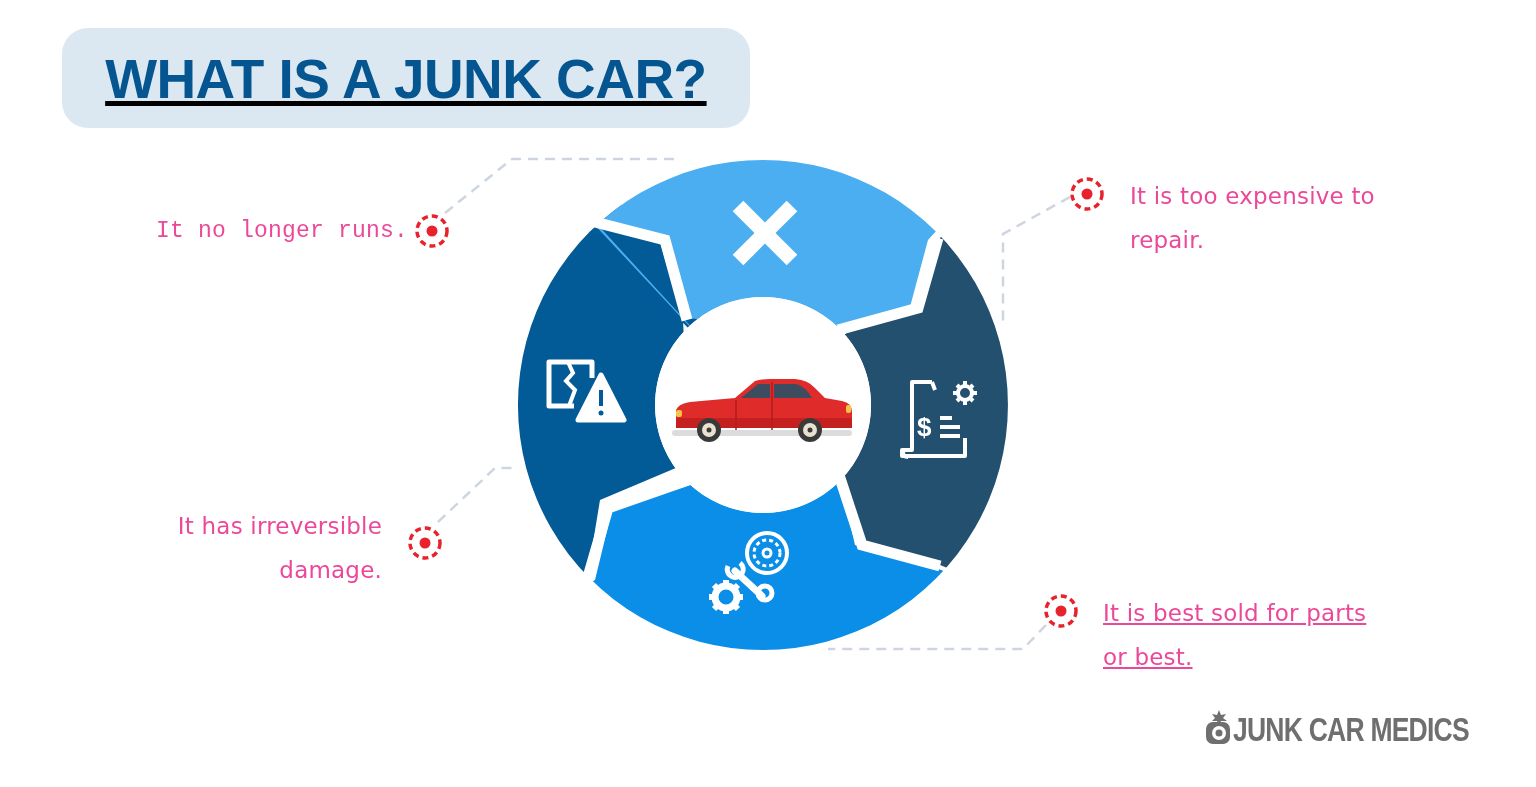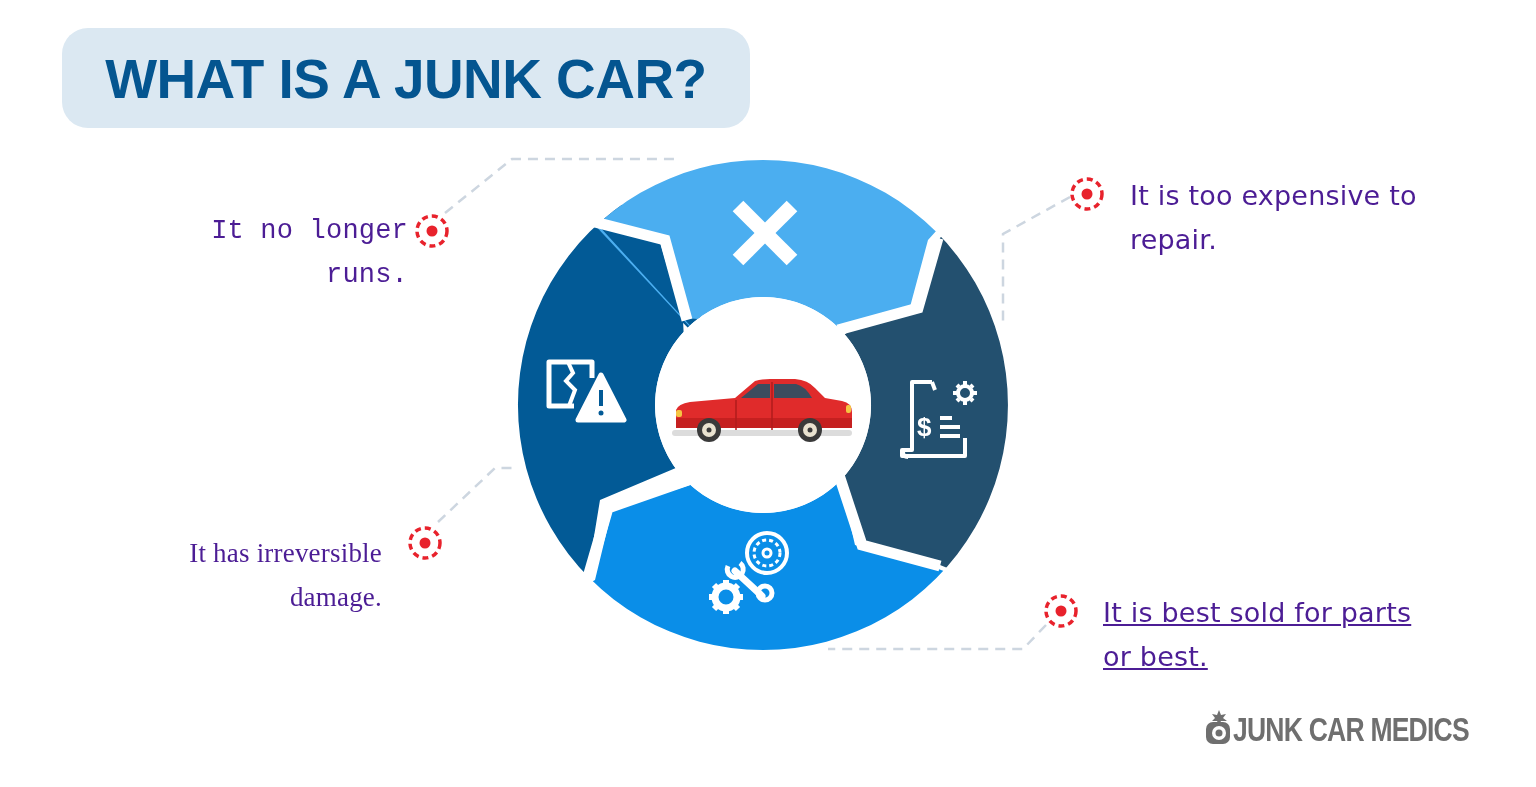--- a/index.html
+++ b/index.html
@@ -3,31 +3,31 @@
   <meta charset="utf-8">
   <style>
     html, body { margin:0; padding:0; }
     body {
       width:1536px; height:787px; background:#ffffff; position:relative; overflow:hidden;
       font-family:"DejaVu Sans", "Liberation Sans", sans-serif;
     }
     .title-box {
       position:absolute; left:62px; top:28px; width:688px; height:100px;
       background:#dbe8f2; border-radius:26px;
-      display:flex; align-items:center; justify-content:center;
+      display:flex; align-items:center; justify-content:center;text-decoration:underline;
     }
     .title-text {
       font-family:"Liberation Sans", sans-serif; font-weight:700;
       font-size:56px; letter-spacing:-0.5px; color:#045590;
       transform:scaleX(0.98);
     }
     svg.diagram { position:absolute; left:0; top:0; }
     .label {
       position:absolute; font-family:"DejaVu Sans", sans-serif;
-      font-size:27px; color:#4c1d95; line-height:44px; font-weight:400;
+      font-size:23px; color:#ec4899; line-height:44px; font-weight:400;
       letter-spacing:0.2px;
     }
     .label.right-align { text-align:right; }
     .logo {
       position:absolute; left:1205px; top:710px; height:46px;
       display:flex; gap:2px;
     }
     .logo-text {
       font-family:"Liberation Sans", sans-serif; font-weight:700;
       font-size:34px; color:#6f6f6f; letter-spacing:-1px;
@@ -168,21 +168,21 @@
 
 <div class="label right-align" style="left:150px; top:209px; width:258px;font-family:Liberation Mono, monospace;">
   <span>It no longer runs.</span>
 </div>
 
 <div class="label" style="left:1130px; top:174px; width:320px;">
   <div>It is too expensive to</div>
   <div>repair.</div>
 </div>
 
-<div class="label right-align" style="left:120px; top:531px; width:262px;font-family:Liberation Serif, serif;">
+<div class="label right-align" style="left:120px; top:504px; width:262px;">
   <div>It has irreversible</div>
   <div>damage.</div>
 </div>
 
 <div class="label" style="left:1103px; top:591px; width:330px;text-decoration:underline;">
   <div>It is best sold for parts</div>
   <div>or best.</div>
 </div>
 
 <div class="logo">

